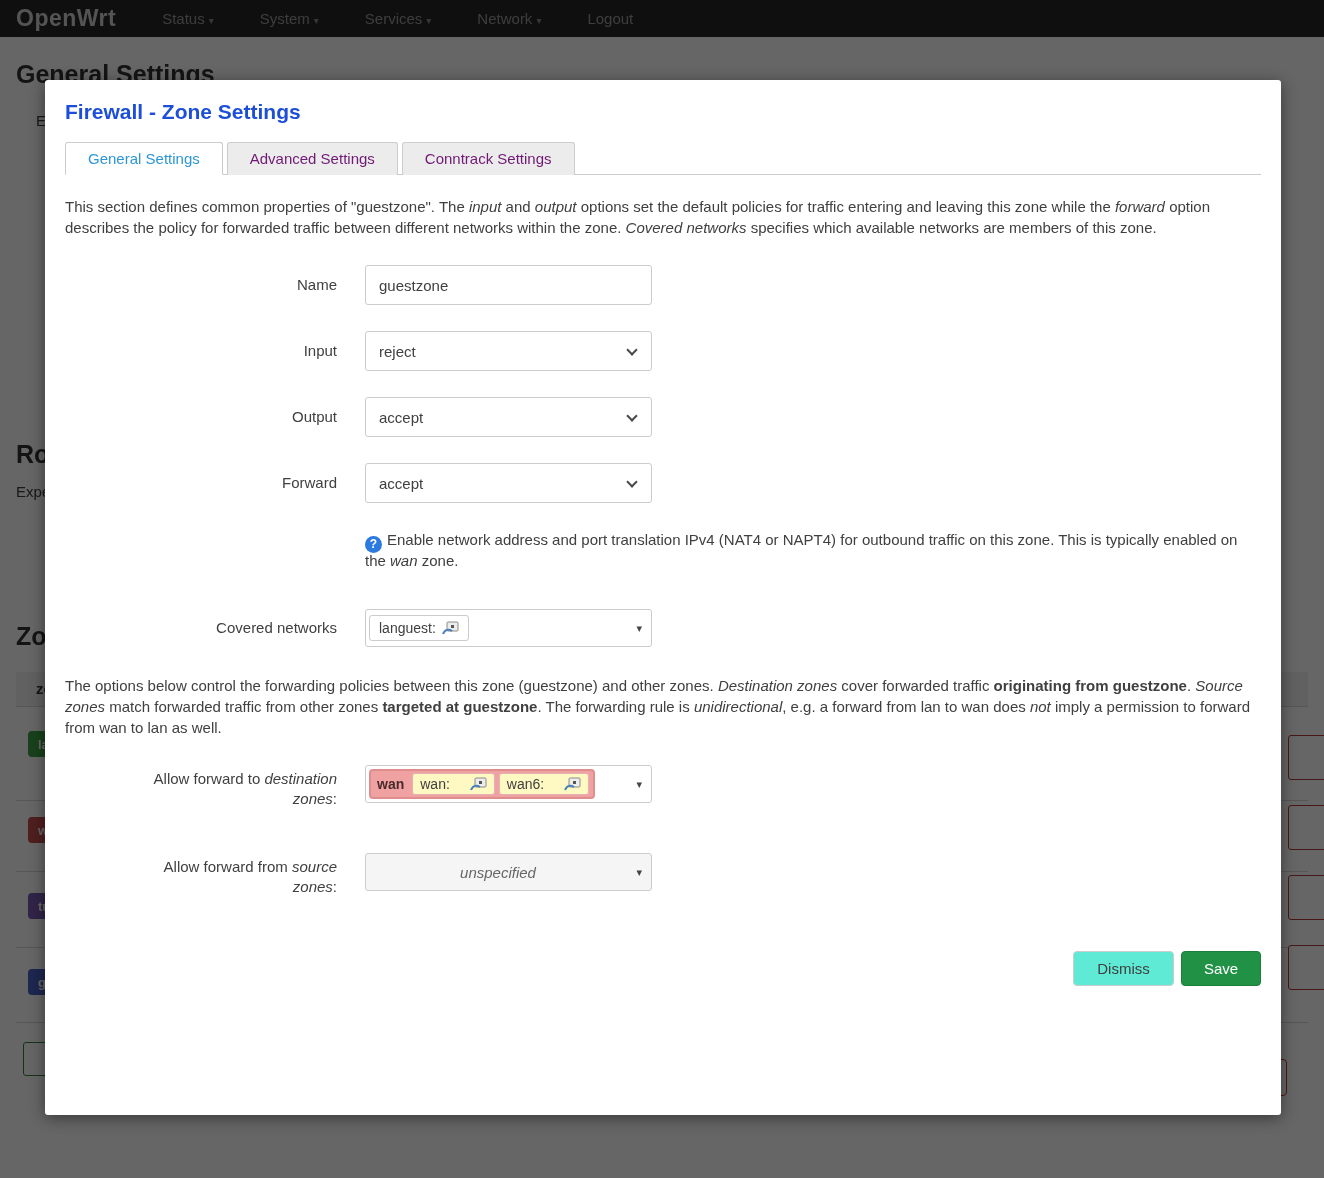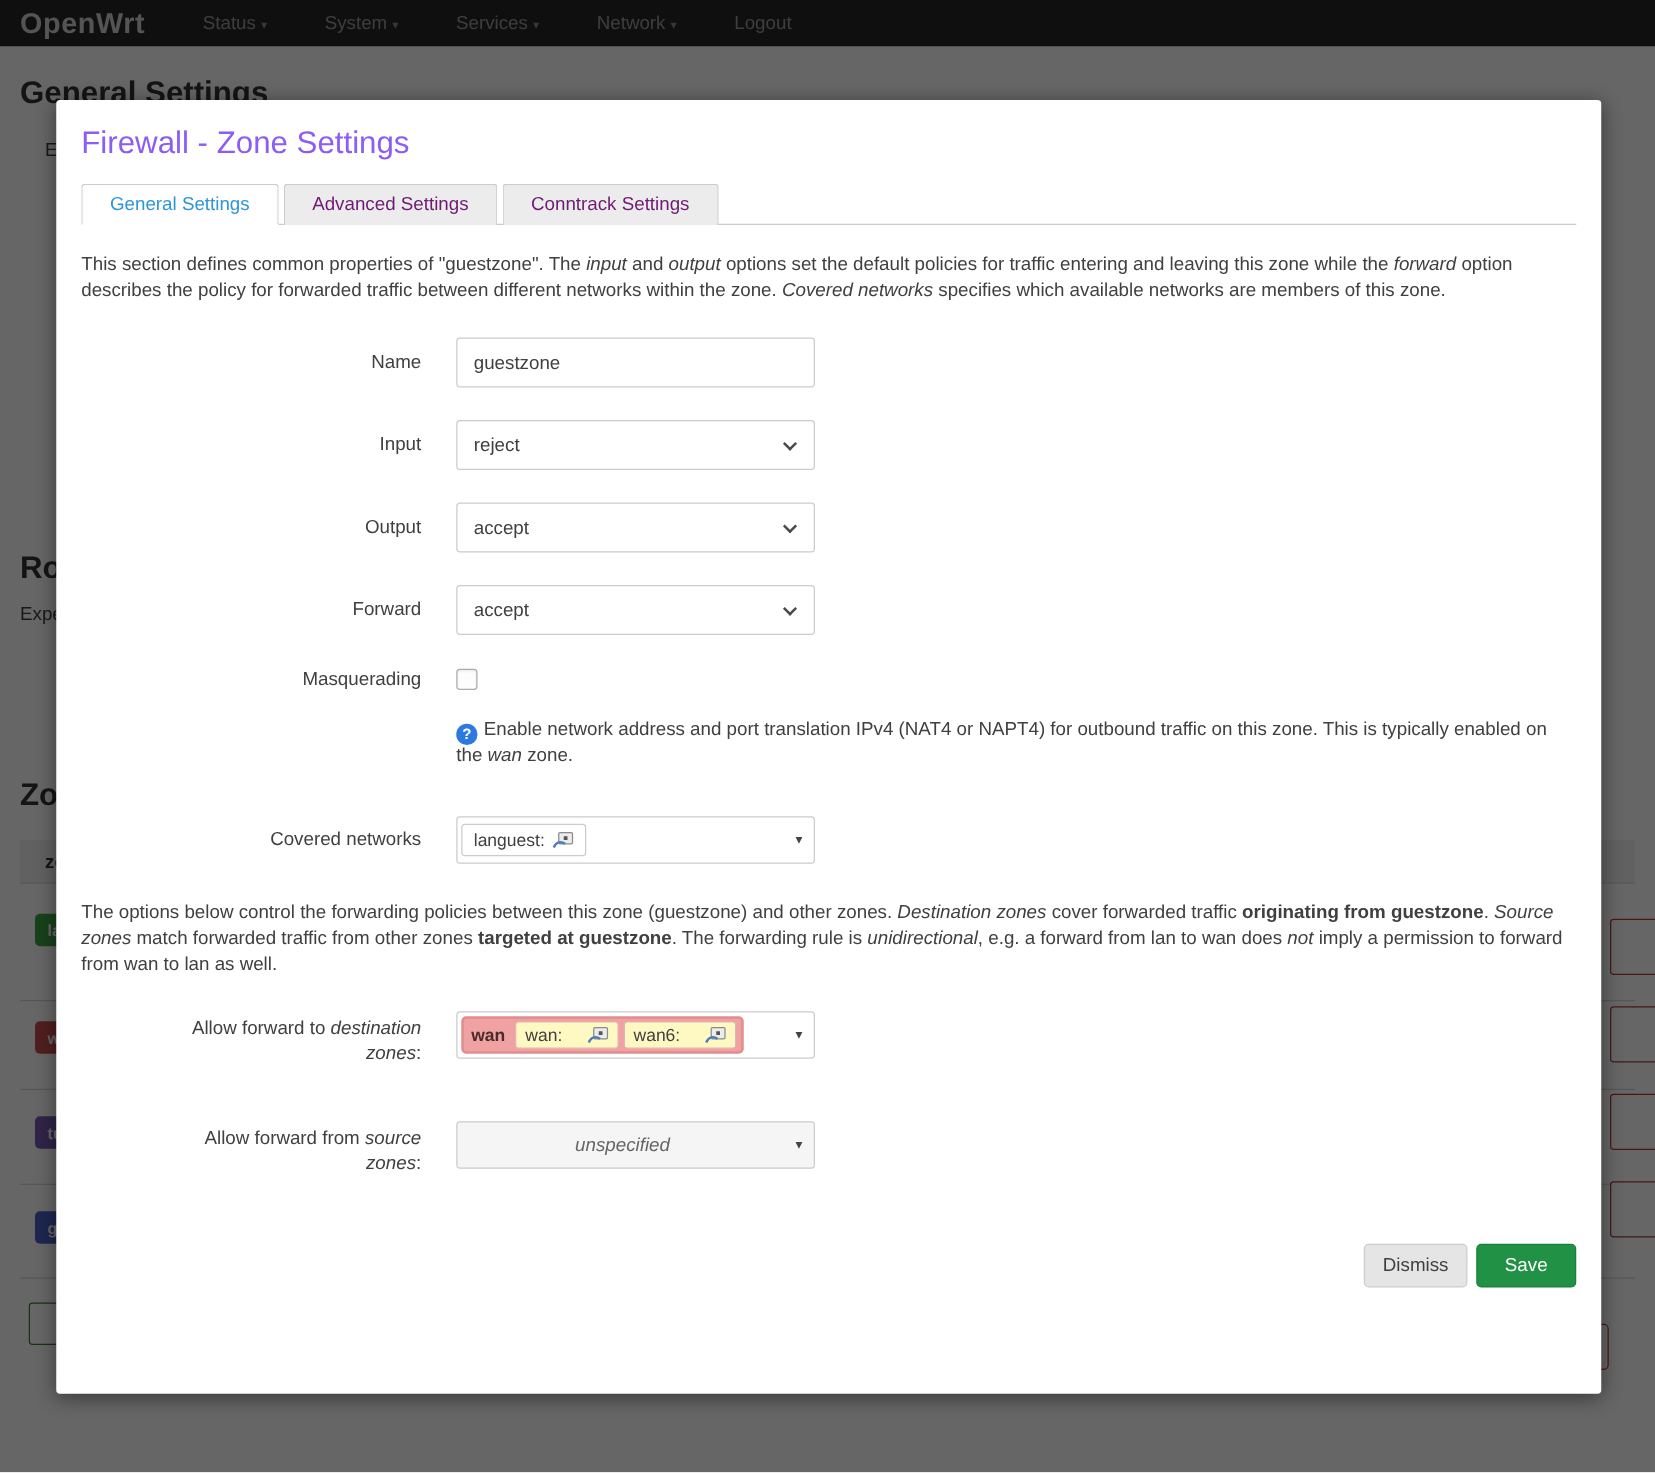--- a/index.html
+++ b/index.html
@@ -39,21 +39,21 @@
   #bg-save { width:80px; border:1px solid #2e8b43; color:#2e8b43; }
   #bg-reset { width:84px; border:1px solid #c0392b; color:#c0392b; }
 
   
   #overlay { position:absolute; inset:0; background:rgba(0,0,0,0.60); z-index:5; }
 
   
   #modal { position:absolute; left:45px; top:80px; width:1236px; height:1035px; background:#fff;
            border-radius:3px; box-shadow:0 3px 16px rgba(0,0,0,.45); z-index:10;
            padding:20px 20px 0 20px; }
-  #modal-title { font-size:25px; font-weight:400; color:#8b5cf6; }
+  #modal-title { font-size:21px; font-weight:700; color:#1d4ed8; }
 
   #tabbar { display:flex; margin-top:17px; border-bottom:1px solid #ccc; }
   .tab { font-size:15px; padding:7px 22px; border:1px solid #ccc; border-bottom:none;
          background:#ececec; color:#701a75; margin-right:4px; border-radius:3px 3px 0 0;
          position:relative; top:1px; cursor:pointer; }
   .tab.active { background:#fff; color:#2e96d6; border-bottom:1px solid #fff; }
 
   .para { font-size:15px; color:#404040; line-height:21px; }
   #modal-desc { margin-top:21px; width:1200px; }
 
@@ -92,21 +92,21 @@
   .zone-group { display:inline-flex; align-items:center; background:#f0a2a2; border:2px solid #df8d8d;
                 border-radius:4px; padding:2px 4px 2px 2px; gap:4px; }
   .zone-group .zname { font-weight:700; font-size:14px; color:#4a2a2a; margin:0 4px; }
   .iface-pill { display:inline-flex; align-items:center; gap:20px; background:#fef9c3; border:1px solid #e3b3b3;
                 border-radius:3px; padding:2px 7px; font-size:14px; color:#404040; }
 
   .dd-unspec { justify-content:center; background:#f5f5f5; }
   .dd-unspec .uns { font-style:italic; color:#666; font-size:15px; }
 
   #modal-footer { display:flex; justify-content:flex-end; margin-top:54px; }
-  #dismiss-btn { width:83px; height:35px; background:#e5e5e5; border:1px solid #ccc; border-radius:4px;
+  #dismiss-btn { width:101px; height:35px; background:#5eead4; border:1px solid #ccc; border-radius:4px;
                  font-size:15px; color:#404040; cursor:pointer; }
   #modal-save-btn { width:80px; height:35px; background:#219145; border:1px solid #1c7e3b; border-radius:4px;
                     font-size:15px; color:#fff; margin-left:7px; cursor:pointer; }
 </style>
 </head>
 <body>
 
 <div id="stage">
 
   <div id="navbar">
@@ -201,26 +201,20 @@
       <div class="frow">
         <div class="flabel">Forward</div>
         <div class="fcontrol">
           <div class="selbox">
             <span>accept</span>
             <span class="chev"></span>
           </div>
         </div>
       </div>
 
-      <div class="frow" style="margin-top:12px; margin-bottom:0;">
-        <div class="flabel top">Masquerading</div>
-        <div class="fcontrol">
-          <input type="checkbox" class="checkbox" style="">
-        </div>
-      </div>
 
       <div class="helpblock" style="margin-top:16px;">
         <span class="help-icon">?</span><span><span>Enable network address and port translation IPv4 (NAT4 or NAPT4) for outbound traffic on this zone. This is typically enabled on the </span><span style="font-style: italic;">wan</span><span> zone.</span></span>
       </div>
 
 
       <div class="frow" style="margin-top:38px; margin-bottom:0;">
         <div class="flabel" style="padding-top:9px;">Covered networks</div>
         <div class="fcontrol">
           <div class="dropdown">

